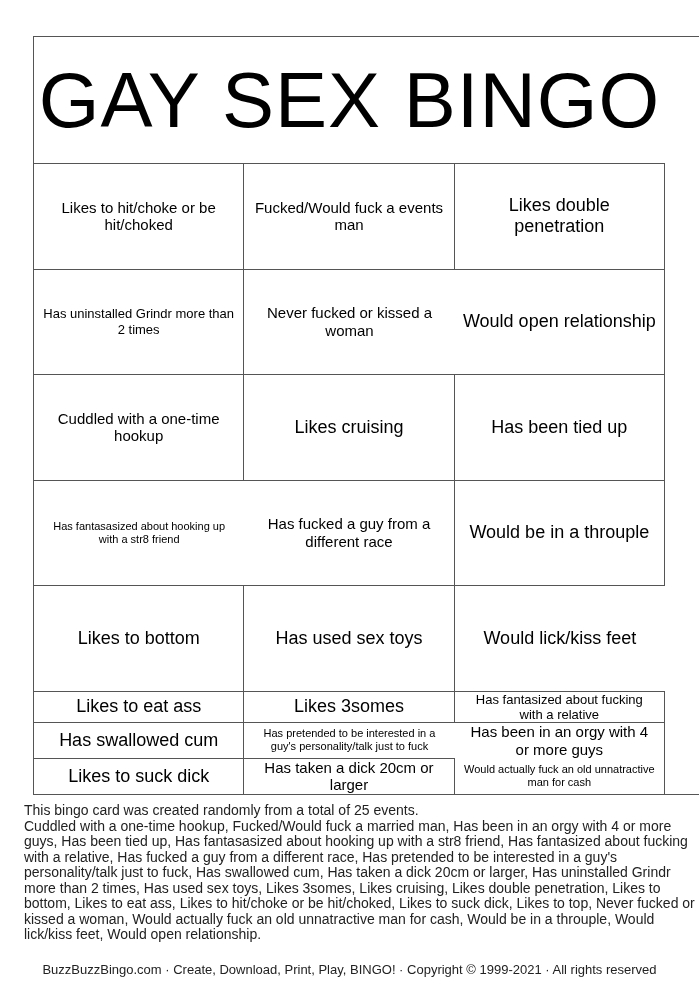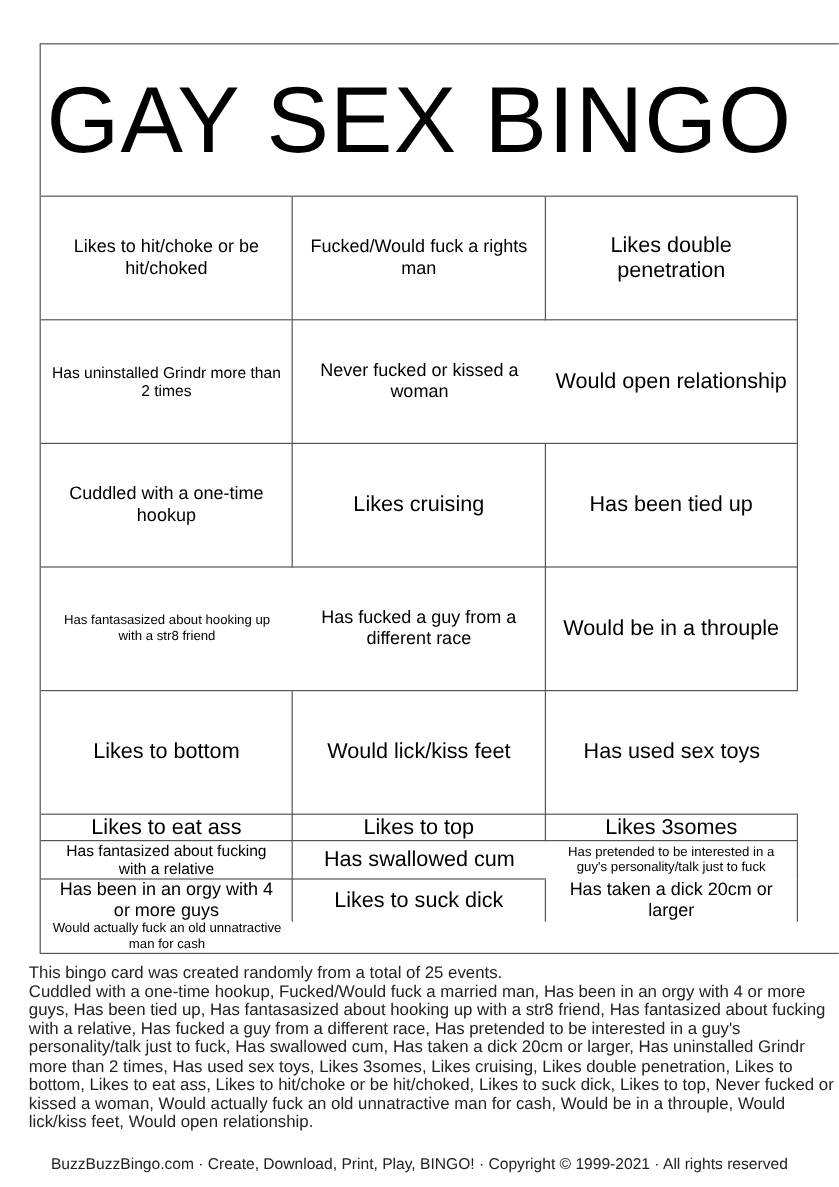--- a/index.html
+++ b/index.html
@@ -27,21 +27,21 @@
 </head>
 <body>
 
 <div class="card">
   <div class="title">GAY SEX BINGO</div>
   <div class="grid" id="grid">
       <div class="cell s-md">
         <span>Likes to hit/choke or be hit/choked</span>
       </div>
       <div class="cell s-md">
-        <span>Fucked/Would fuck a rights man</span>
+        <span>Fucked/Would fuck a events man</span>
       </div>
       <div class="cell s-lg">
         <span>Likes double penetration</span>
       </div>
       <div class="cell s-sm">
         <span>Has uninstalled Grindr more than 2 times</span>
       </div>
       <div class="cell s-md">
         <span>Never fucked or kissed a woman</span>
       </div>
@@ -63,30 +63,27 @@
       <div class="cell s-md">
         <span>Has fucked a guy from a different race</span>
       </div>
       <div class="cell s-lg">
         <span>Would be in a throuple</span>
       </div>
       <div class="cell s-lg">
         <span>Likes to bottom</span>
       </div>
       <div class="cell s-lg">
+        <span>Has used sex toys</span>
+      </div>
+      <div class="cell s-lg">
         <span>Would lick/kiss feet</span>
       </div>
       <div class="cell s-lg">
-        <span>Has used sex toys</span>
-      </div>
-      <div class="cell s-lg">
         <span>Likes to eat ass</span>
-      </div>
-      <div class="cell s-lg">
-        <span>Likes to top</span>
       </div>
       <div class="cell s-lg">
         <span>Likes 3somes</span>
       </div>
       <div class="cell s-sm">
         <span>Has fantasized about fucking with a relative</span>
       </div>
       <div class="cell s-lg">
         <span>Has swallowed cum</span>
       </div>

